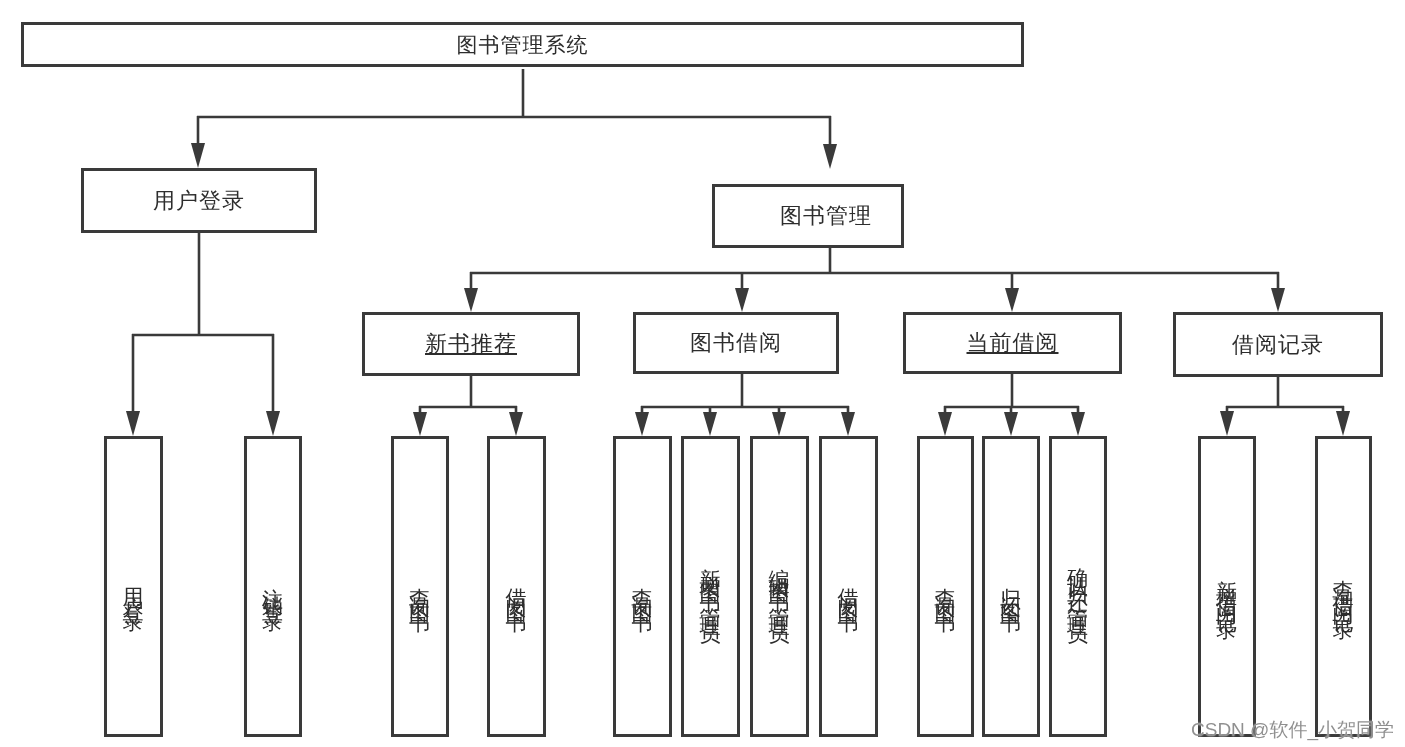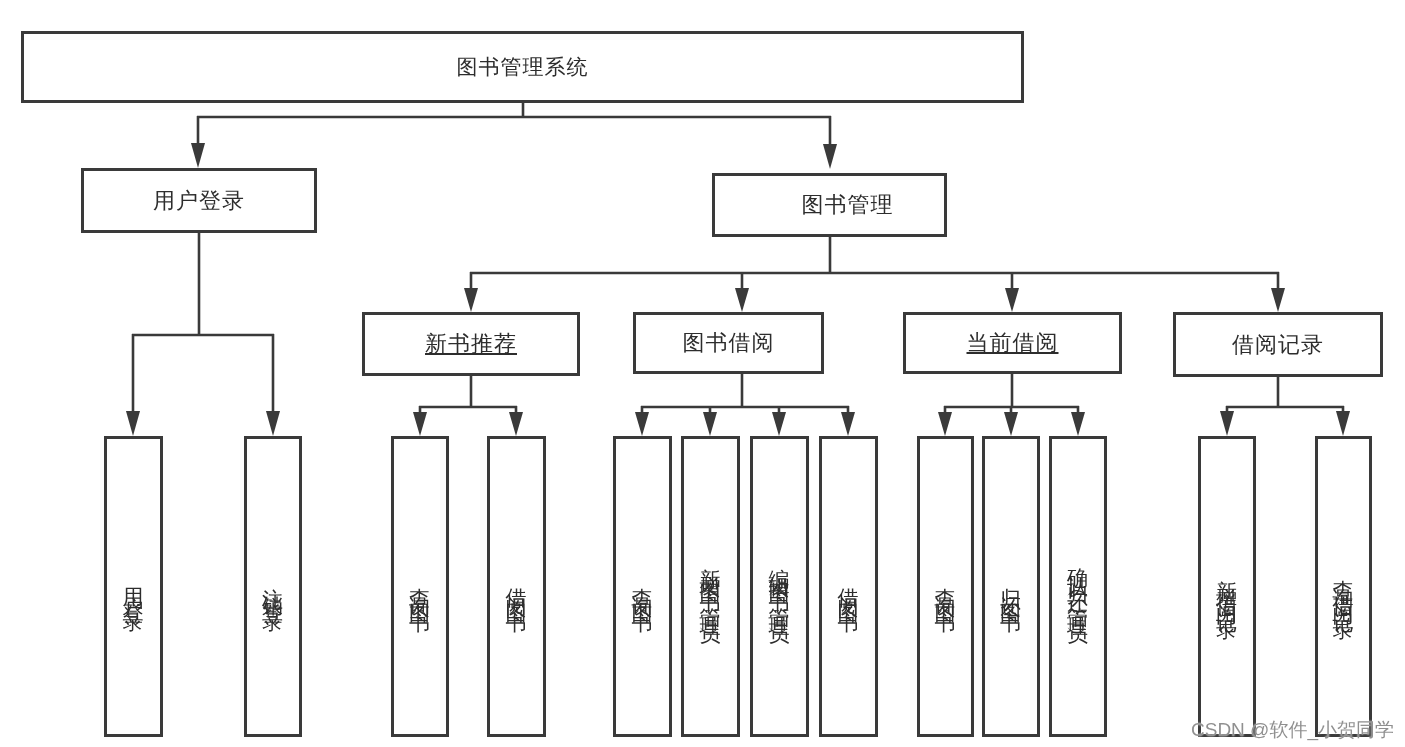--- a/index.html
+++ b/index.html
@@ -120,35 +120,35 @@
     <polygon points="1078,436 1071,412 1085,412"></polygon>
 
     <line x1="1278" y1="377" x2="1278" y2="407"></line>
     <line x1="1226" y1="407" x2="1344" y2="407"></line>
     <line x1="1227" y1="406" x2="1227" y2="414"></line>
     <polygon points="1227,436 1220,411 1234,411"></polygon>
     <line x1="1343" y1="406" x2="1343" y2="414"></line>
     <polygon points="1343,436 1336,411 1350,411"></polygon>
   </svg>
 
-  <div class="box hbox root-box" style="left:21px; top:31px; width:1003px; height:72px;">
+  <div class="box hbox root-box" style="left:21px; top:22px; width:1003px; height:45px;">
     <span>图书管理系统</span>
   </div>
 
   <div class="box hbox" style="left:81px; top:168px; width:236px; height:65px;">
     <span>用户登录</span>
   </div>
-  <div class="box hbox" style="left:712px; top:173px; width:235px; height:64px;padding-left:36px;">
+  <div class="box hbox" style="left:712px; top:184px; width:192px; height:64px;padding-left:36px;">
     <span>图书管理</span>
   </div>
 
   <div class="box hbox" style="left:362px; top:312px; width:218px; height:64px;text-decoration:underline;">
     <span>新书推荐</span>
   </div>
-  <div class="box hbox" style="left:633px; top:312px; width:191px; height:62px;">
+  <div class="box hbox" style="left:633px; top:312px; width:206px; height:62px;">
     <span>图书借阅</span>
   </div>
   <div class="box hbox" style="left:903px; top:312px; width:219px; height:62px;text-decoration:underline;">
     <span>当前借阅</span>
   </div>
   <div class="box hbox" style="left:1173px; top:312px; width:210px; height:65px;">
     <span>借阅记录</span>
   </div>
 
   <div class="box vbox" style="left:104px; top:436px; width:59px; height:301px;">

